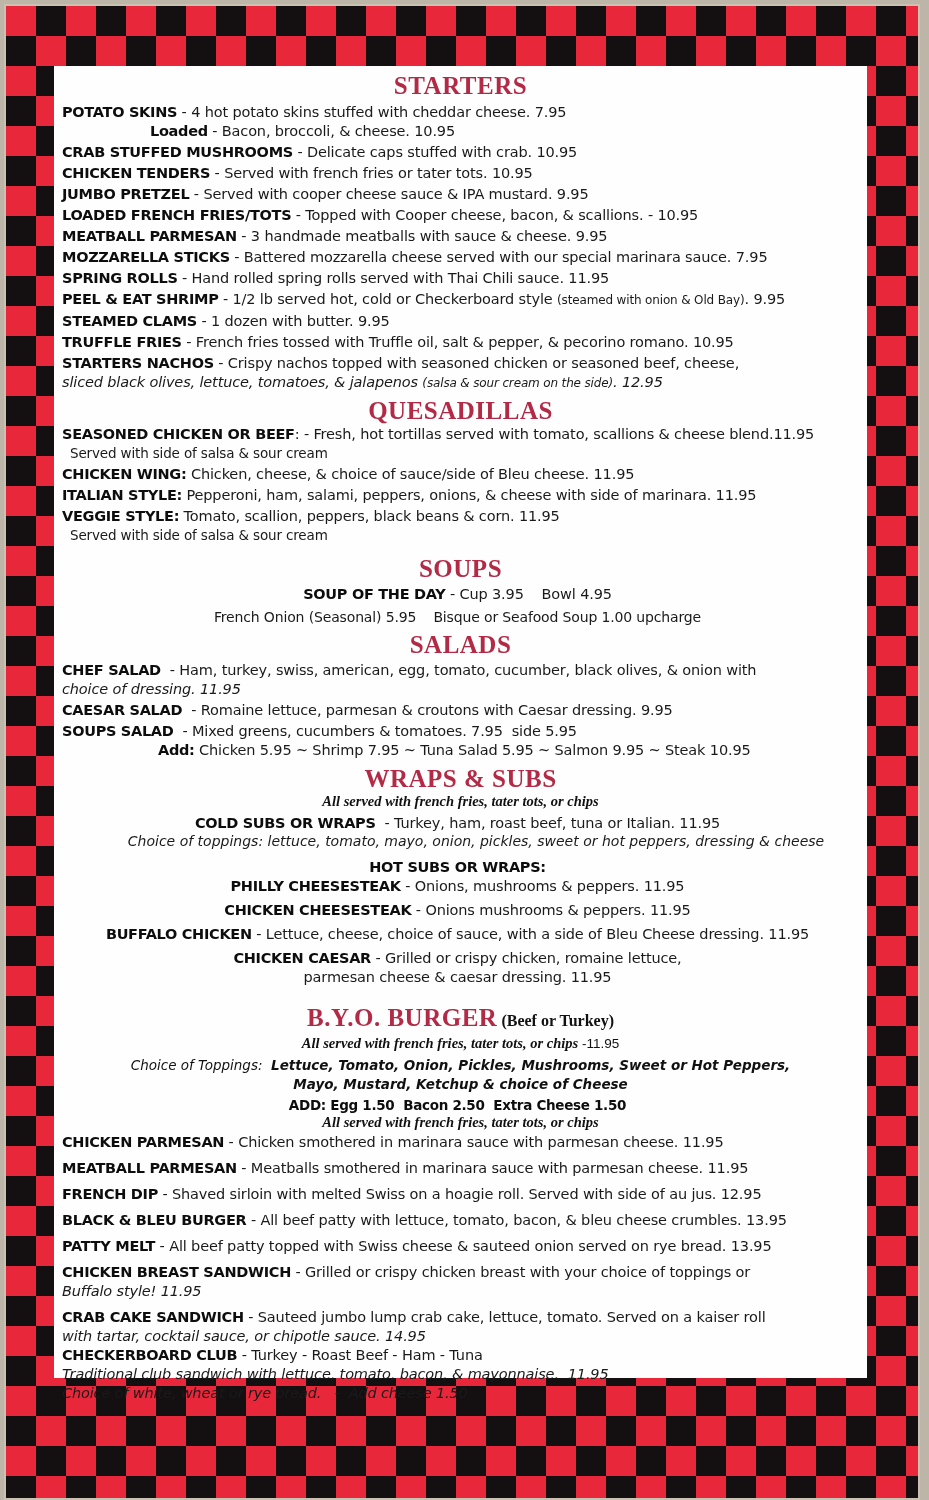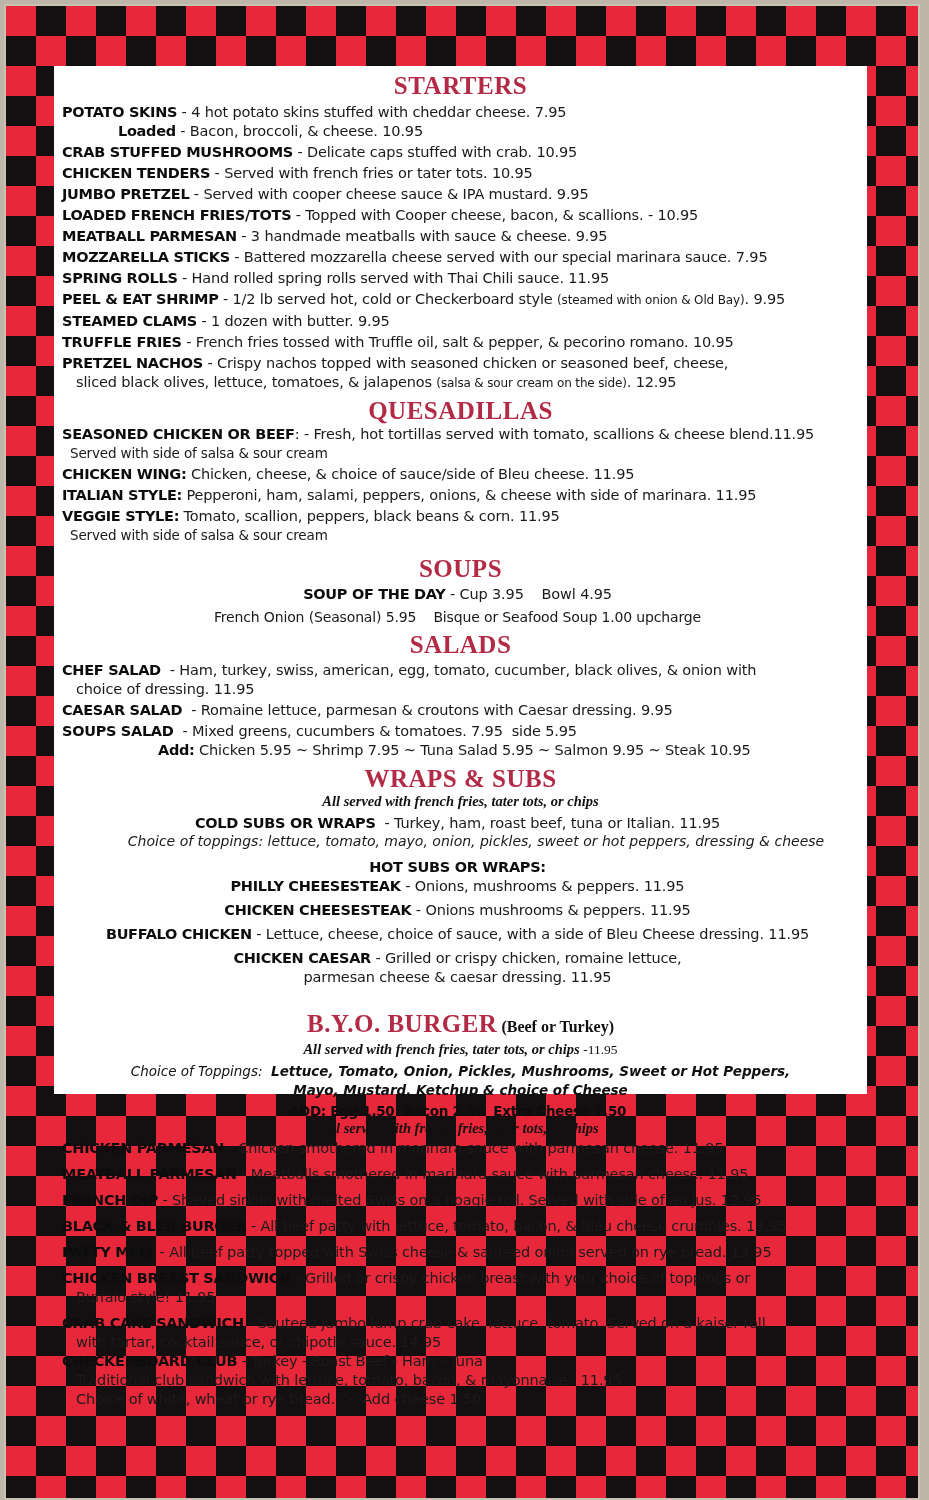--- a/index.html
+++ b/index.html
@@ -12,21 +12,21 @@
     position: absolute; left: 6px; top: 6px; width: 912px; height: 1492px;
     background-color: #e8283a;
     background-image:
       linear-gradient(45deg, #141012 25%, transparent 25%, transparent 75%, #141012 75%),
       linear-gradient(45deg, #141012 25%, transparent 25%, transparent 75%, #141012 75%);
     background-size: 60px 60px;
     background-position: 0 0, 30px 30px;
     box-shadow: 0 0 0 2px #c9c1b2;
   }
   .panel {
-    position: absolute; left: 54px; top: 66px; width: 813px; height: 1028px;
+    position: absolute; left: 54px; top: 66px; width: 813px; height: 1312px;
     background: #fefefe;
     box-sizing: border-box;
     padding: 6px 0 0 0;
   }
   .section-title {
     text-align: center;
     font-family: "Liberation Serif", "DejaVu Serif", serif;
     color: #b22a45;
     font-size: 25px;
     line-height: 28px;
@@ -45,22 +45,22 @@
   .item {
     font-size: 14.5px; line-height: 19px; color: #1a1a1a;
     padding-left: 8px; padding-right: 6px;
     letter-spacing: -0.15px;
   }
   .item .name {
     font-weight: bold; color: #0d0d0d; letter-spacing: -0.3px;
   }
   .item .desc { font-weight: normal; }
   .item .small { font-size: 12px; }
-  .cont { padding-left: 22px; }
-  .indent { padding-left: 64px; }
+  .cont { padding-left: 8px; font-style: italic; }
+  .indent { padding-left: 96px; }
   .center { text-align: center; padding-left: 0; }
   .italic-line {
     font-style: italic; text-align: center; font-size: 14px; line-height: 17px; color: #1a1a1a; padding-left: 31px;
   }
   .bold-italic {
     font-style: italic; font-weight: bold; text-align: center; font-size: 13.5px; line-height: 19px; color: #111;
   }
 </style>
 </head>
 <body>
@@ -76,21 +76,21 @@
   <div class="item" style="margin-top:2px"><span class="name">CRAB STUFFED MUSHROOMS</span><span class="desc"> - Delicate caps stuffed with crab. 10.95</span></div>
   <div class="item" style="margin-top:2px"><span class="name">CHICKEN TENDERS</span><span class="desc"> - Served with french fries or tater tots. 10.95</span></div>
   <div class="item" style="margin-top:2px"><span class="name">JUMBO PRETZEL</span><span class="desc"> - Served with cooper cheese sauce &amp; IPA mustard. 9.95</span></div>
   <div class="item" style="margin-top:2px"><span class="name">LOADED FRENCH FRIES/TOTS</span><span class="desc"> - Topped with Cooper cheese, bacon, &amp; scallions. - 10.95</span></div>
   <div class="item" style="margin-top:2px"><span class="name">MEATBALL PARMESAN</span><span class="desc"> - 3 handmade meatballs with sauce &amp; cheese. 9.95</span></div>
   <div class="item" style="margin-top:2px"><span class="name">MOZZARELLA STICKS</span><span class="desc"> - Battered mozzarella cheese served with our special marinara sauce. 7.95</span></div>
   <div class="item" style="margin-top:2px"><span class="name">SPRING ROLLS</span><span class="desc"> - Hand rolled spring rolls served with Thai Chili sauce. 11.95</span></div>
   <div class="item" style="margin-top:2px"><span class="name">PEEL &amp; EAT SHRIMP</span><span class="desc"> - 1/2 lb served hot, cold or Checkerboard style </span><span class="small">(steamed with onion &amp; Old Bay)</span><span class="desc">. 9.95</span></div>
   <div class="item" style="margin-top:2px"><span class="name">STEAMED CLAMS</span><span class="desc"> - 1 dozen with butter. 9.95</span></div>
   <div class="item" style="margin-top:2px"><span class="name">TRUFFLE FRIES</span><span class="desc"> - French fries tossed with Truffle oil, salt &amp; pepper, &amp; pecorino romano. 10.95</span></div>
-  <div class="item" style="margin-top:2px"><span class="name">PRETZEL NACHOS</span><span class="desc">  - Crispy nachos topped with seasoned chicken or seasoned beef, cheese,</span></div>
+  <div class="item" style="margin-top:2px"><span class="name">STARTERS NACHOS</span><span class="desc">  - Crispy nachos topped with seasoned chicken or seasoned beef, cheese,</span></div>
   <div class="item cont"><span class="desc">sliced black olives, lettuce, tomatoes, &amp; jalapenos </span><span class="small">(salsa &amp; sour cream on the side)</span><span class="desc">. 12.95</span></div>
 
   <h2 class="section-title" style="margin-top:4px">QUESADILLAS</h2>
   <div class="item"><span class="name">SEASONED CHICKEN OR BEEF</span><span class="desc">: - Fresh, hot tortillas served with tomato, scallions &amp; cheese blend.11.95</span></div>
   <div class="item" style="padding-left:16px;font-size:13.5px"><span class="desc">Served with side of salsa &amp; sour cream</span></div>
   <div class="item" style="margin-top:2px"><span class="name">CHICKEN WING:</span><span class="desc"> Chicken, cheese, &amp; choice of sauce/side of Bleu cheese. 11.95</span></div>
   <div class="item" style="margin-top:2px"><span class="name">ITALIAN STYLE:</span><span class="desc"> Pepperoni, ham, salami, peppers, onions, &amp; cheese with side of marinara. 11.95</span></div>
   <div class="item" style="margin-top:2px"><span class="name">VEGGIE STYLE:</span><span class="desc"> Tomato, scallion, peppers, black beans &amp; corn. 11.95</span></div>
   <div class="item" style="padding-left:16px;font-size:13.5px"><span class="desc">Served with side of salsa &amp; sour cream</span></div>
 
@@ -109,22 +109,22 @@
   <div class="note">All served with french fries, tater tots, or chips</div>
   <div class="item center" style="margin-top:4px;white-space:pre"><span class="name">COLD SUBS OR WRAPS</span><span class="desc">  - Turkey, ham, roast beef, tuna or Italian. 11.95</span></div>
   <div class="italic-line">Choice of toppings: lettuce, tomato, mayo, onion, pickles, sweet or hot peppers, dressing &amp; cheese</div>
   <div class="item center" style="margin-top:8px"><span class="name">HOT SUBS OR WRAPS:</span></div>
   <div class="item center" style=""><span class="name">PHILLY CHEESESTEAK</span><span class="desc"> - Onions, mushrooms &amp; peppers. 11.95</span></div>
   <div class="item center" style="margin-top:5px"><span class="name">CHICKEN CHEESESTEAK</span><span class="desc"> - Onions mushrooms &amp; peppers. 11.95</span></div>
   <div class="item center" style="margin-top:5px"><span class="name">BUFFALO CHICKEN</span><span class="desc"> - Lettuce, cheese, choice of sauce, with a side of Bleu Cheese dressing. 11.95</span></div>
   <div class="item center" style="margin-top:5px"><span class="name">CHICKEN CAESAR</span><span class="desc"> - Grilled or crispy chicken, romaine lettuce,</span></div>
   <div class="item center"><span class="desc">parmesan cheese &amp; caesar dressing. 11.95</span></div>
 
-  <h2 class="section-title" style="margin-top:23px"><span>B.Y.O. BURGER</span><span class="sub"> (Beef or Turkey)</span></h2>
-  <div class="note"><span>All served with french fries, tater tots, or chips</span><span style="font-style:normal;font-weight:normal;font-family:Liberation Serif, serif;font-size:13.5px"> -11.95</span></div>
+  <h2 class="section-title" style="margin-top:17px"><span>B.Y.O. BURGER</span><span class="sub"> (Beef or Turkey)</span></h2>
+  <div class="note"><span>All served with french fries, tater tots, or chips</span><span style="font-style:normal;font-weight:normal;font-family:Liberation Sans, sans-serif;font-size:13.5px"> -11.95</span></div>
   <div class="bold-italic" style="margin-top:4px;white-space:pre"><span style="font-weight:normal">Choice of Toppings:  </span><span>Lettuce, Tomato, Onion, Pickles, Mushrooms, Sweet or Hot Peppers,</span></div>
   <div class="bold-italic">Mayo, Mustard, Ketchup &amp; choice of Cheese</div>
   <div class="item center" style="margin-top:2px;font-size:13.5px;white-space:pre"><span class="name">ADD: Egg 1.50  Bacon 2.50  Extra Cheese 1.50</span></div>
 
   <div class="note" style="line-height:15px">All served with french fries, tater tots, or chips</div>
   <div class="item" style="margin-top:3px"><span class="name">CHICKEN PARMESAN</span><span class="desc"> - Chicken smothered in marinara sauce with parmesan cheese. 11.95</span></div>
   <div class="item" style="margin-top:7px"><span class="name">MEATBALL PARMESAN</span><span class="desc"> - Meatballs smothered in marinara sauce with parmesan cheese. 11.95</span></div>
   <div class="item" style="margin-top:7px"><span class="name">FRENCH DIP</span><span class="desc"> - Shaved sirloin with melted Swiss on a hoagie roll. Served with side of au jus. 12.95</span></div>
   <div class="item" style="margin-top:7px"><span class="name">BLACK &amp; BLEU BURGER</span><span class="desc"> - All beef patty with lettuce, tomato, bacon, &amp; bleu cheese crumbles. 13.95</span></div>
   <div class="item" style="margin-top:7px"><span class="name">PATTY MELT</span><span class="desc"> - All beef patty topped with Swiss cheese &amp; sauteed onion served on rye bread. 13.95</span></div>

